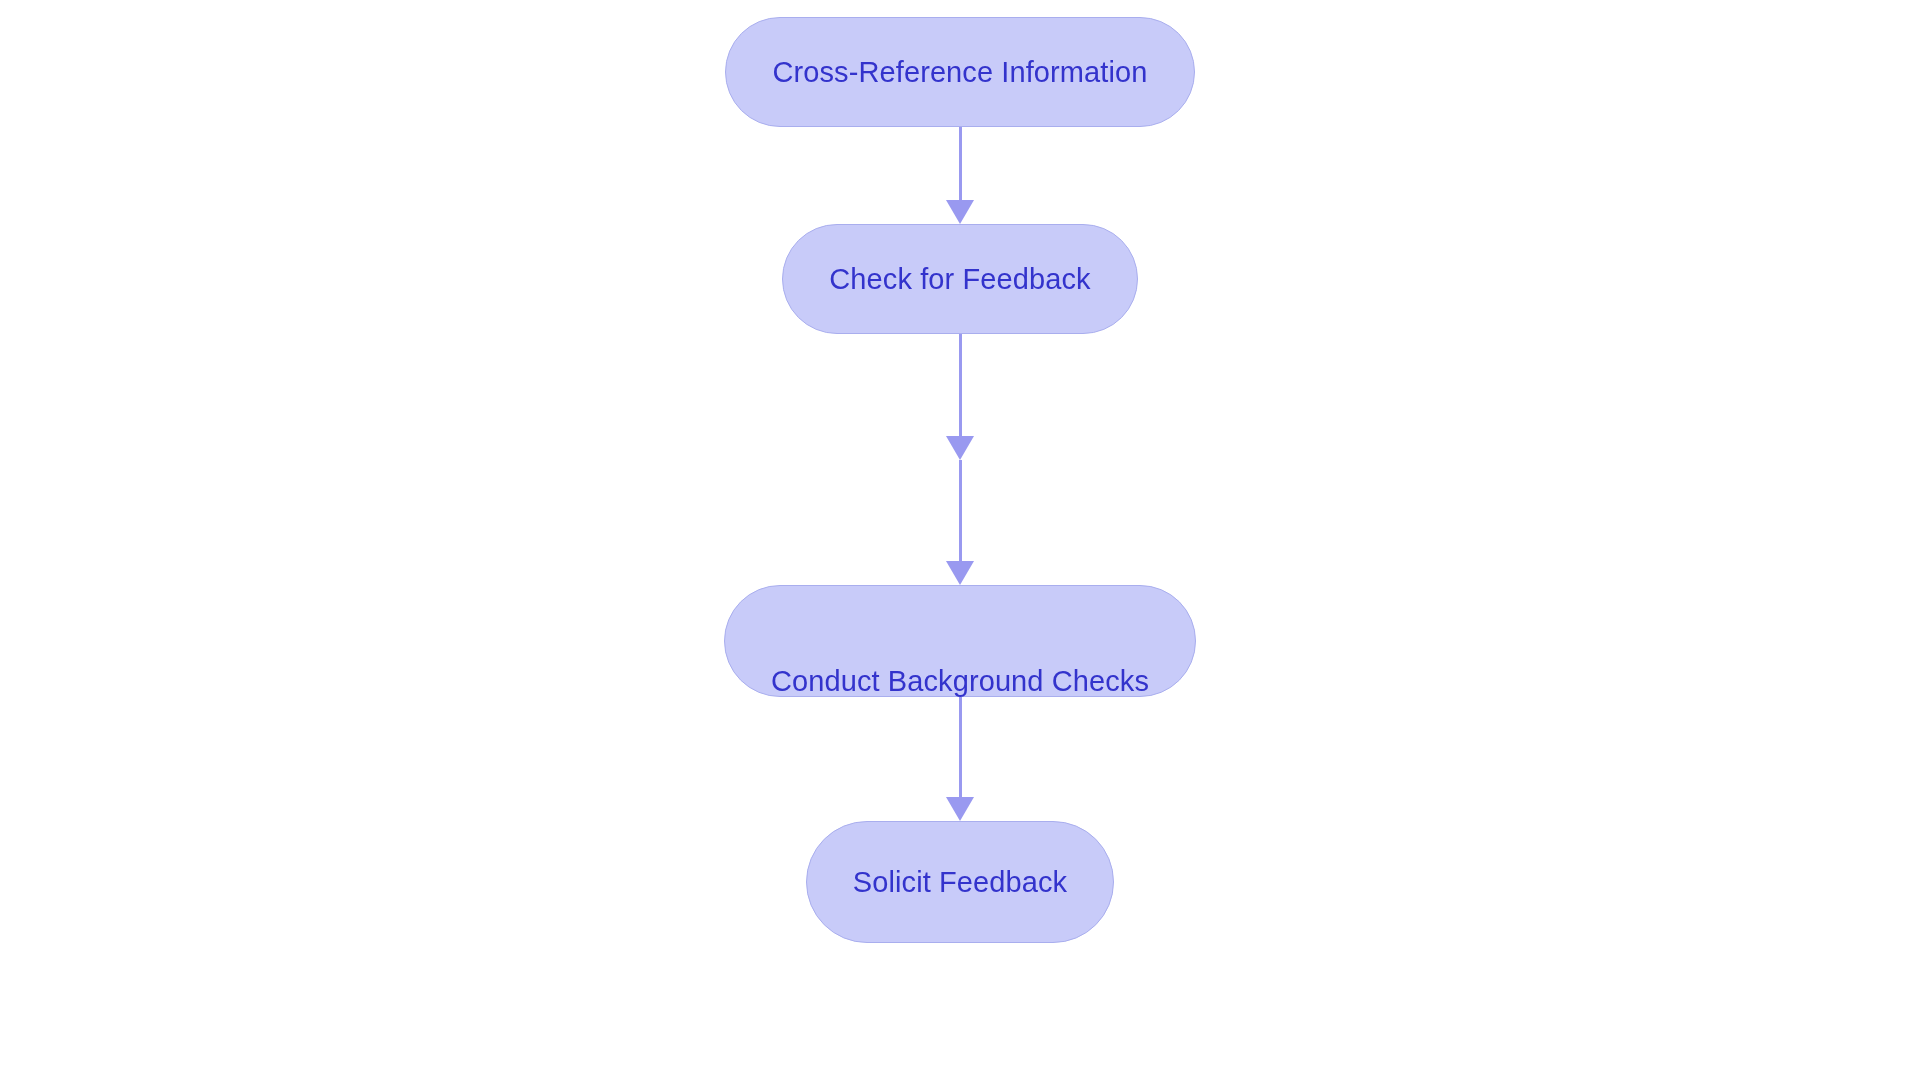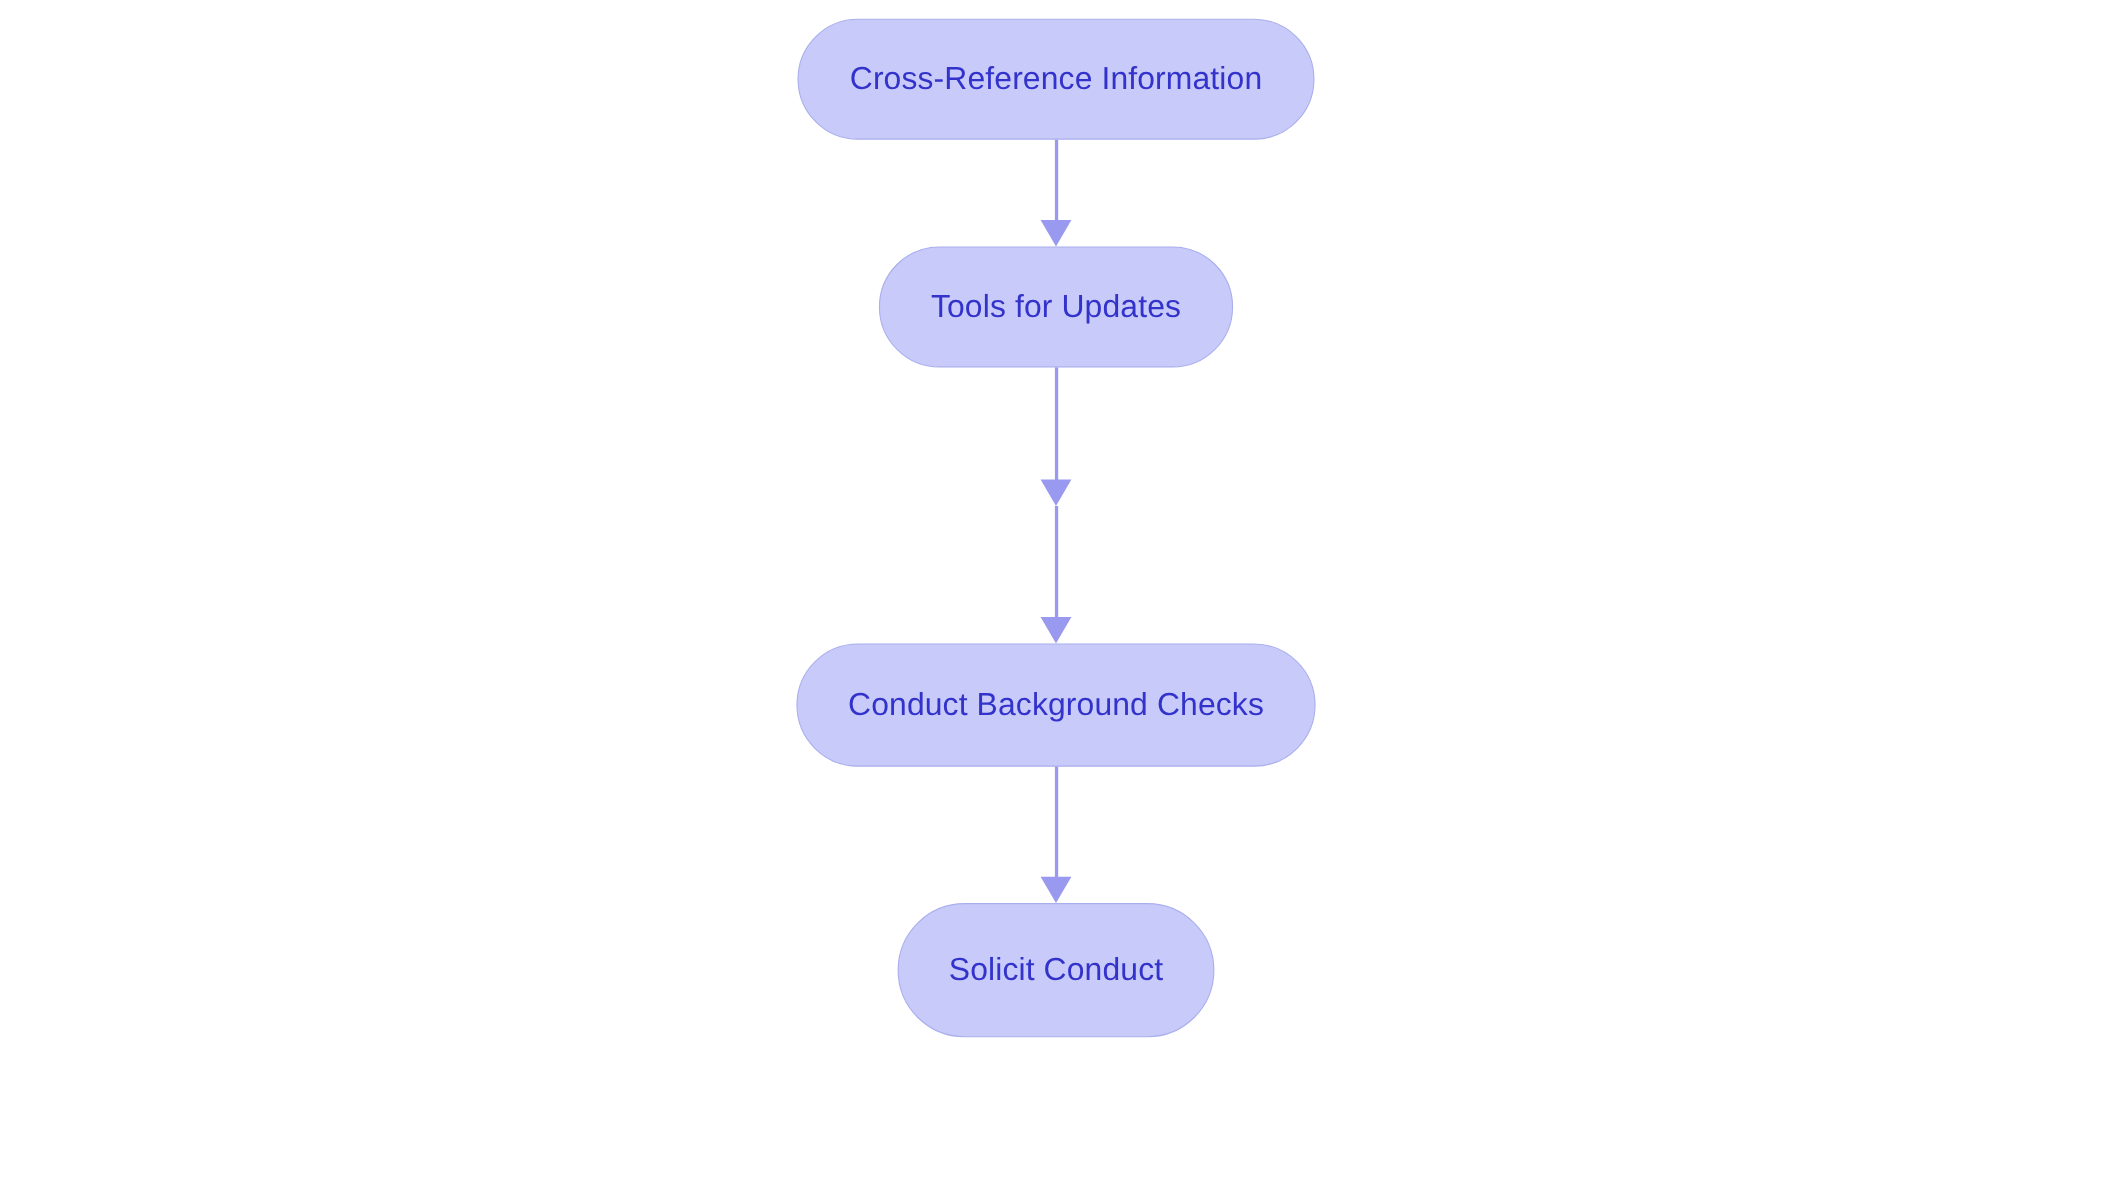--- a/index.html
+++ b/index.html
@@ -51,21 +51,21 @@
     font-size: 29px;
     font-weight: 400;
     line-height: 1;
     letter-spacing: 0.1px;
     color: #3333cc;
   }
 
   .node-0 { height: 110px; }
   .node-1 { height: 110px; }
   .node-2 { height: 114px; }
-  .node-3 { height: 112px; }
+  .node-3 { height: 112px; align-items: flex-end; }
   .node-4 { height: 122px; }
 
   
   .connector {
     position: relative;
     width: 40px;
     display: flex;
     flex-direction: column;
     align-items: center;
   }
@@ -100,21 +100,21 @@
     <div class="node node-0">
       <span class="node-label">Cross-Reference Information</span>
     </div>
 
     <div class="connector conn-0">
       <div class="connector-line"></div>
       <div class="connector-head"></div>
     </div>
 
     <div class="node node-1">
-      <span class="node-label">Tools for Updates</span>
+      <span class="node-label">Check for Feedback</span>
     </div>
 
     <div class="connector conn-1">
       <div class="connector-line"></div>
       <div class="connector-head"></div>
     </div>
 
 
     <div class="connector conn-2">
       <div class="connector-line"></div>
@@ -124,17 +124,17 @@
     <div class="node node-3">
       <span class="node-label">Conduct Background Checks</span>
     </div>
 
     <div class="connector conn-3">
       <div class="connector-line"></div>
       <div class="connector-head"></div>
     </div>
 
     <div class="node node-4">
-      <span class="node-label">Solicit Conduct</span>
+      <span class="node-label">Solicit Feedback</span>
     </div>
 
   </div>
 </div>
 
 </body></html>

